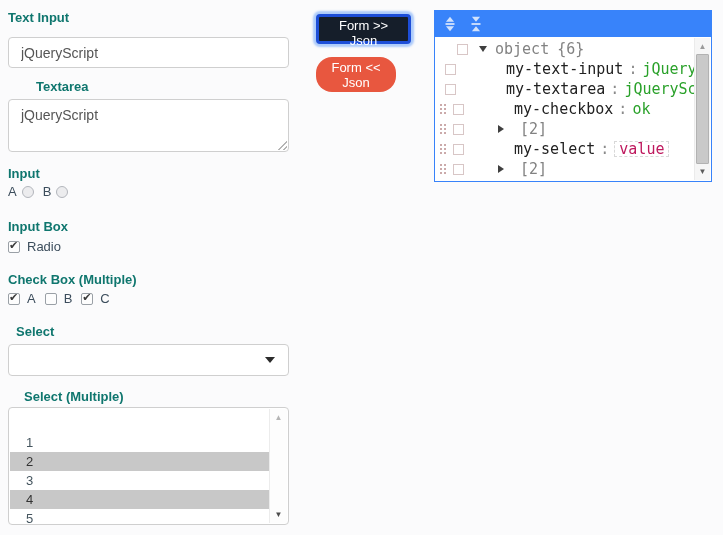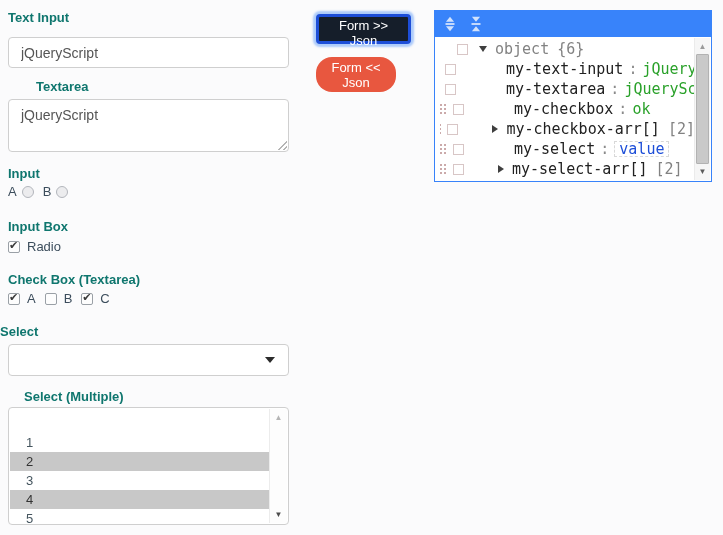--- a/index.html
+++ b/index.html
@@ -94,21 +94,21 @@
     margin-left:6px;flex:none;
   }
   .sp{flex:none;}
   .tri-down{width:0;height:0;border-left:4px solid transparent;border-right:4px solid transparent;border-top:6px solid #3f3f3f;flex:none;}
   .tri-right{width:0;height:0;border-top:4px solid transparent;border-bottom:4px solid transparent;border-left:6px solid #3f3f3f;flex:none;}
   .jstruct,.jbadge{color:#828282;}
   .jbadge{margin-left:8px;}
   .jfield{color:#212121;}
   .jsep{color:#8a8a8a;margin:0 5px;}
   .jval{color:#2aa12a;}
-  .jempty{color:#1d4ed8;border:1px dashed #d8d8d8;padding:0 4px;line-height:14px;}
+  .jempty{color:#be185d;border:1px dashed #d8d8d8;padding:0 4px;line-height:14px;}
   .jscroll{
     position:absolute;right:1px;top:27px;bottom:1px;width:15px;background:#f6f6f6;
     border-left:1px solid #ebebeb;
   }
   .jscroll .sarrow.up{color:#9a9a9a;}
   .jscroll .sarrow.down{color:#5a5a5a;}
   .jthumb{position:absolute;left:1px;right:1px;top:16px;bottom:16px;background:#c9c9c9;border:1px solid #b2b2b2;border-radius:1px;}
 </style>
 </head>
 <body>
@@ -127,31 +127,31 @@
   <span>B</span>
   <input class="rd" type="radio" name="my-radio" style="">
 </div>
 
 <div class="abs flabel" style="left:8px;top:219px;">Input Box</div>
 <div class="abs ctl-row" style="left:8px;top:239px;">
   <input class="cb" type="checkbox" checked="" style="">
   <span>Radio</span>
 </div>
 
-<div class="abs flabel" style="left:8px;top:272px;">Check Box (Textarea)</div>
+<div class="abs flabel" style="left:8px;top:272px;">Check Box (Multiple)</div>
 <div class="abs ctl-row" style="left:8px;top:291px;">
   <input class="cb" type="checkbox" checked="" style="">
   <span style="margin-right:6px;">A</span>
   <input class="cb" type="checkbox" style="">
   <span style="margin-right:6px;">B</span>
   <input class="cb" type="checkbox" checked="" style="">
   <span>C</span>
 </div>
 
-<div class="abs flabel" style="left:0;top:324px;">Select</div>
+<div class="abs flabel" style="left:16px;top:324px;">Select</div>
 <div class="abs selbox" style="top:344px;">
   <span></span>
   <span class="caret"></span>
 </div>
 
 <div class="abs flabel" style="left:24px;top:389px;">Select (Multiple)</div>
 <div class="abs msel">
   <div class="msel-opts">
     <div class="opt"></div>
     <div class="opt">1</div>
@@ -221,40 +221,38 @@
       <span class="jsep">:</span>
       <span class="jval">ok</span>
     </div>
 
     <div class="jrow">
       <span class="dots"></span>
       <span class="jcheck"></span>
       <span class="sp" style="width:34px;"></span>
       <span class="tri-right"></span>
       <span class="sp" style="width:8px;"></span>
-      <span class="jfield">my-checkbox-arr[]</span>
       <span class="jstruct jbadge">[2]</span>
     </div>
 
     <div class="jrow">
       <span class="dots"></span>
       <span class="jcheck"></span>
       <span class="sp" style="width:50px;"></span>
       <span class="jfield">my-select</span>
       <span class="jsep">:</span>
       <span class="jempty">value</span>
     </div>
 
     <div class="jrow">
       <span class="dots"></span>
       <span class="jcheck"></span>
       <span class="sp" style="width:34px;"></span>
       <span class="tri-right"></span>
       <span class="sp" style="width:8px;"></span>
-      <span class="jfield">my-select-arr[]</span>
       <span class="jstruct jbadge">[2]</span>
     </div>
   </div>
 
   <div class="jscroll">
     <div class="sarrow up">▲</div>
     <div class="jthumb"></div>
     <div class="sarrow down">▼</div>
   </div>
 </div>

